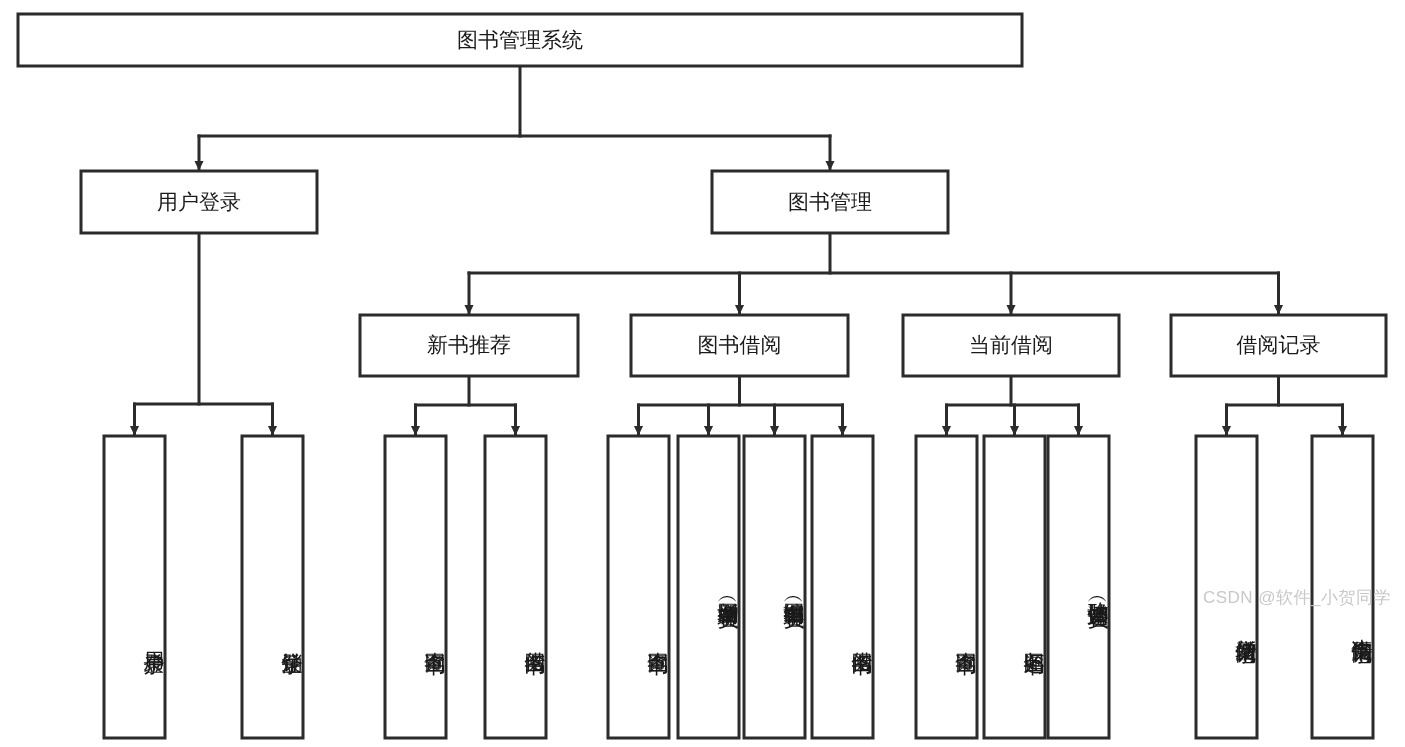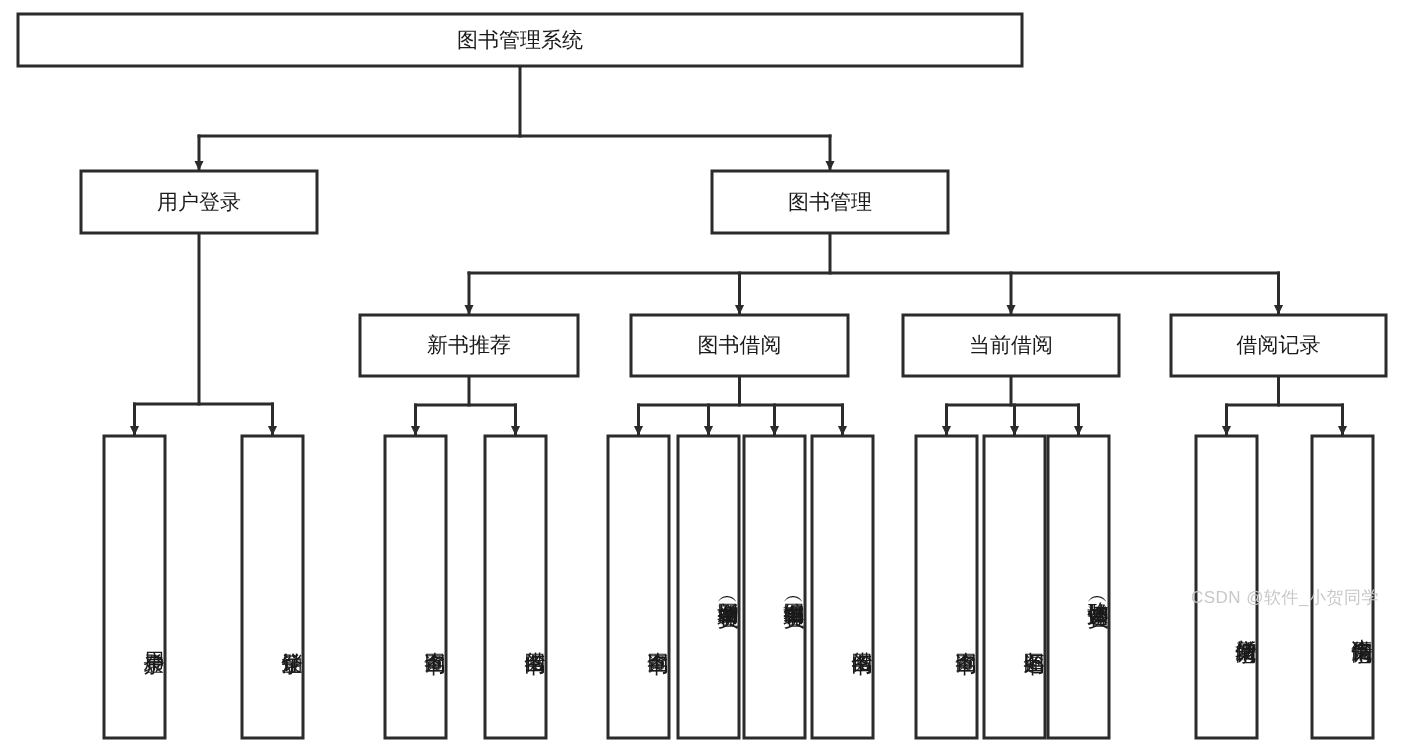--- a/index.html
+++ b/index.html
@@ -59,21 +59,21 @@
     letter-spacing: 1px;
     line-height: 1;
     white-space: nowrap;
     display: flex;
     align-items: flex-start;
     justify-content: center;
     pointer-events: none;
   }
   .watermark {
     position: absolute;
-    right: 26px;
+    right: 14px;
     bottom: 6px;
     font-family: "Liberation Sans", "DejaVu Sans", sans-serif;
     font-size: 17px;
     color: #c8c8c8;
     letter-spacing: 0.5px;
     white-space: nowrap;
   }
 </style>
 </head>
 <body>

